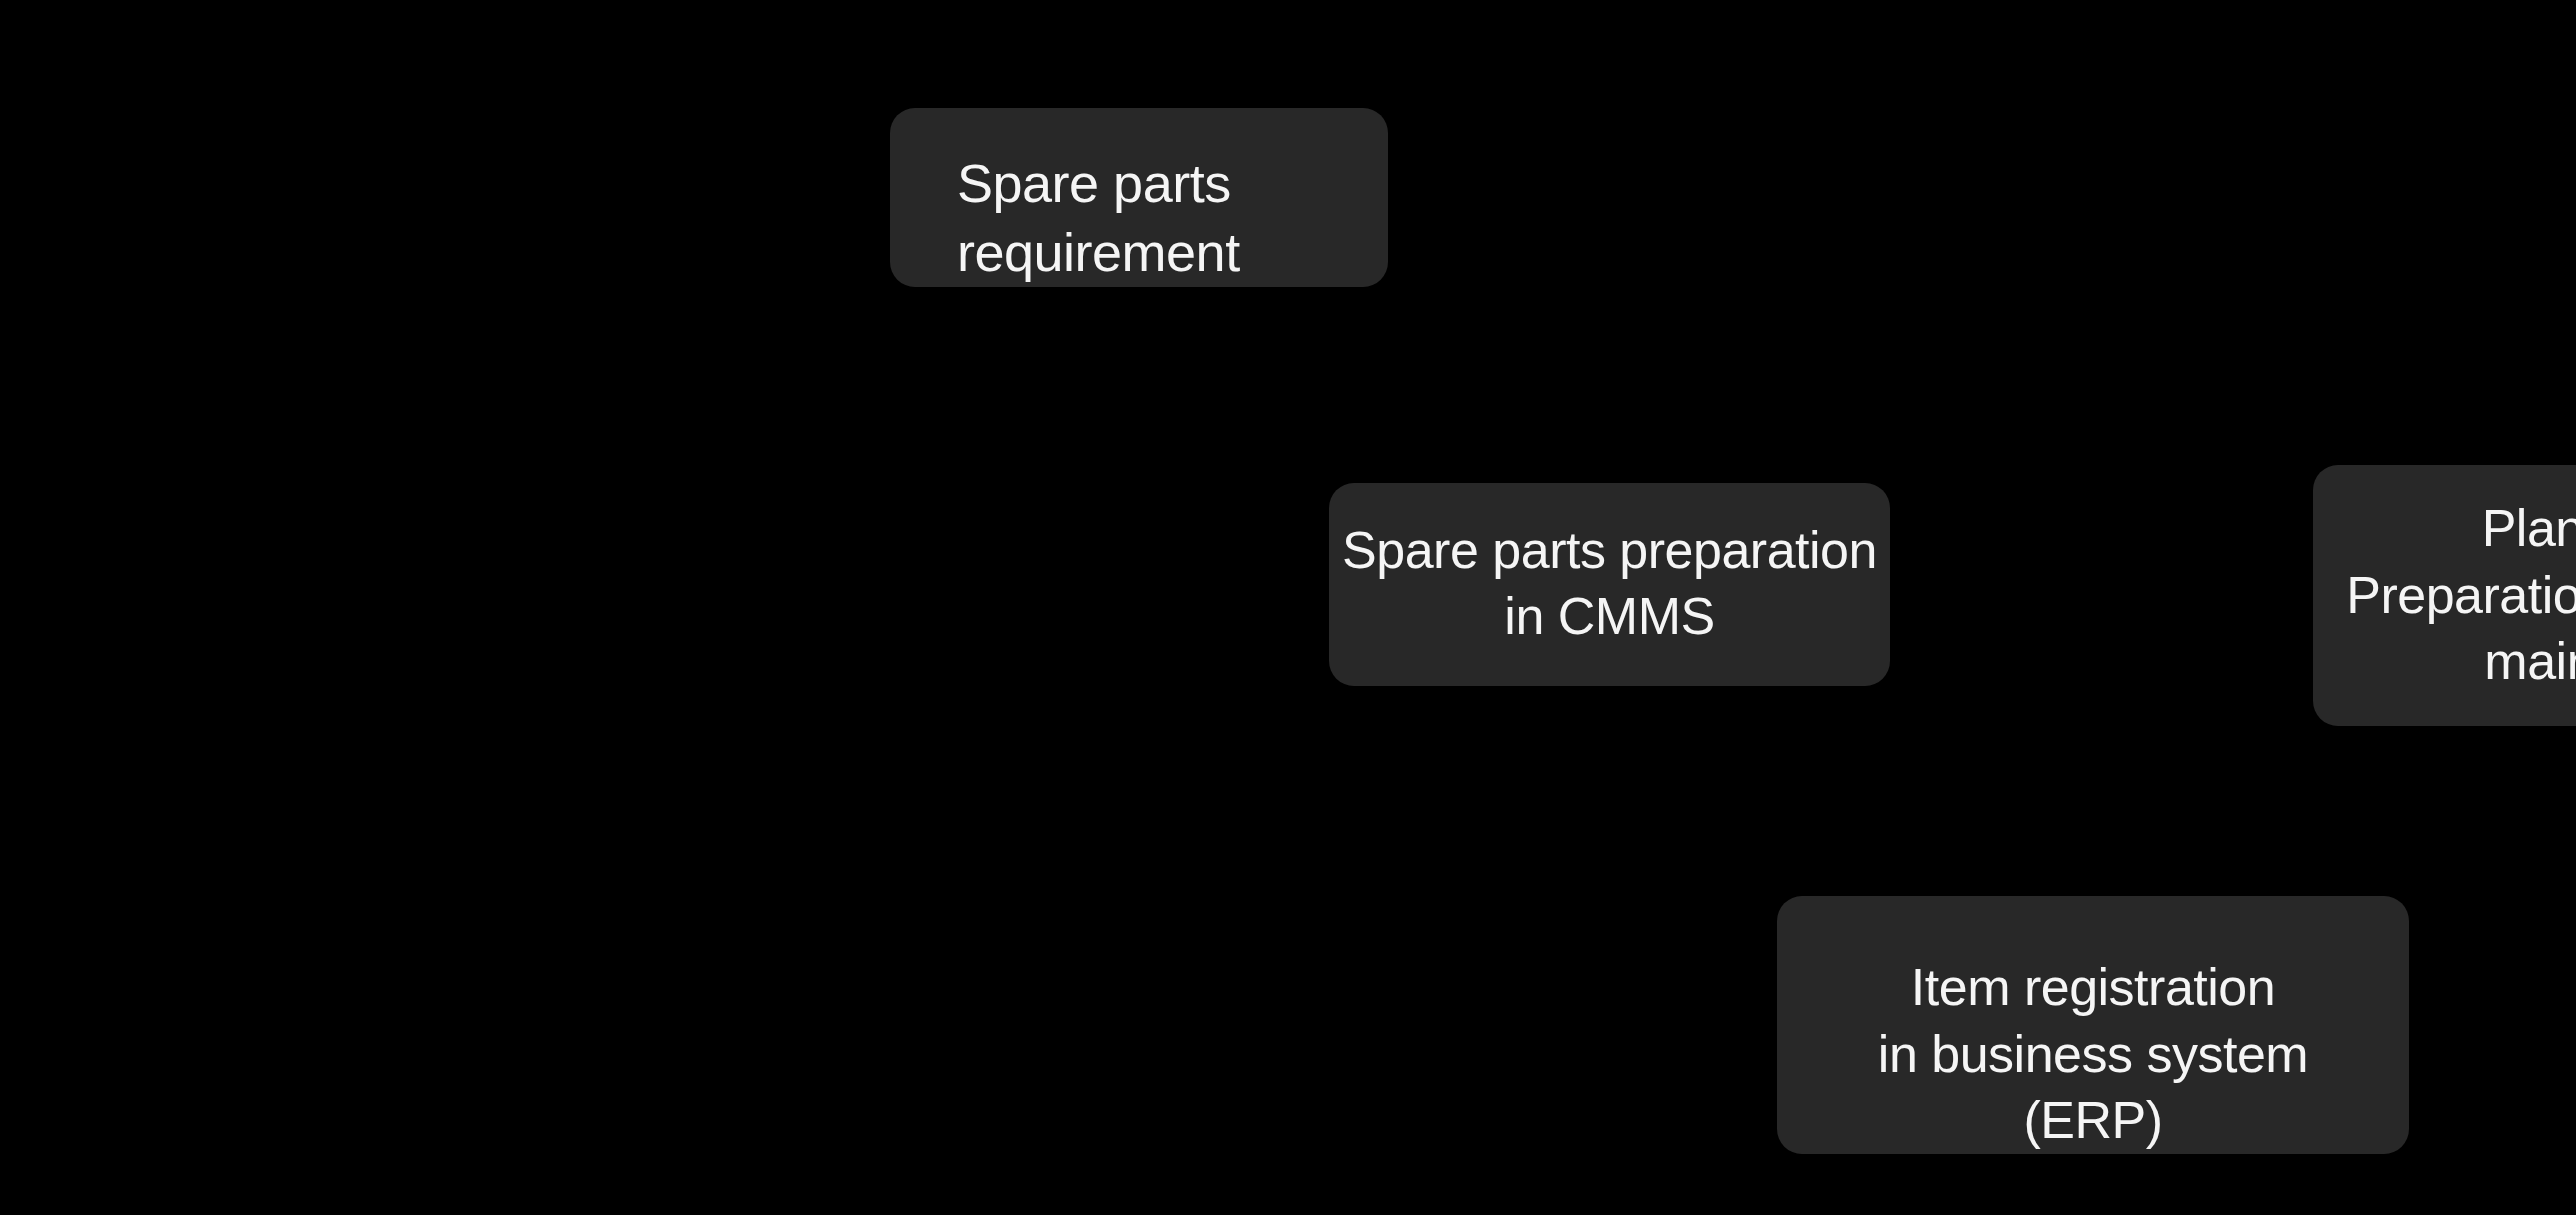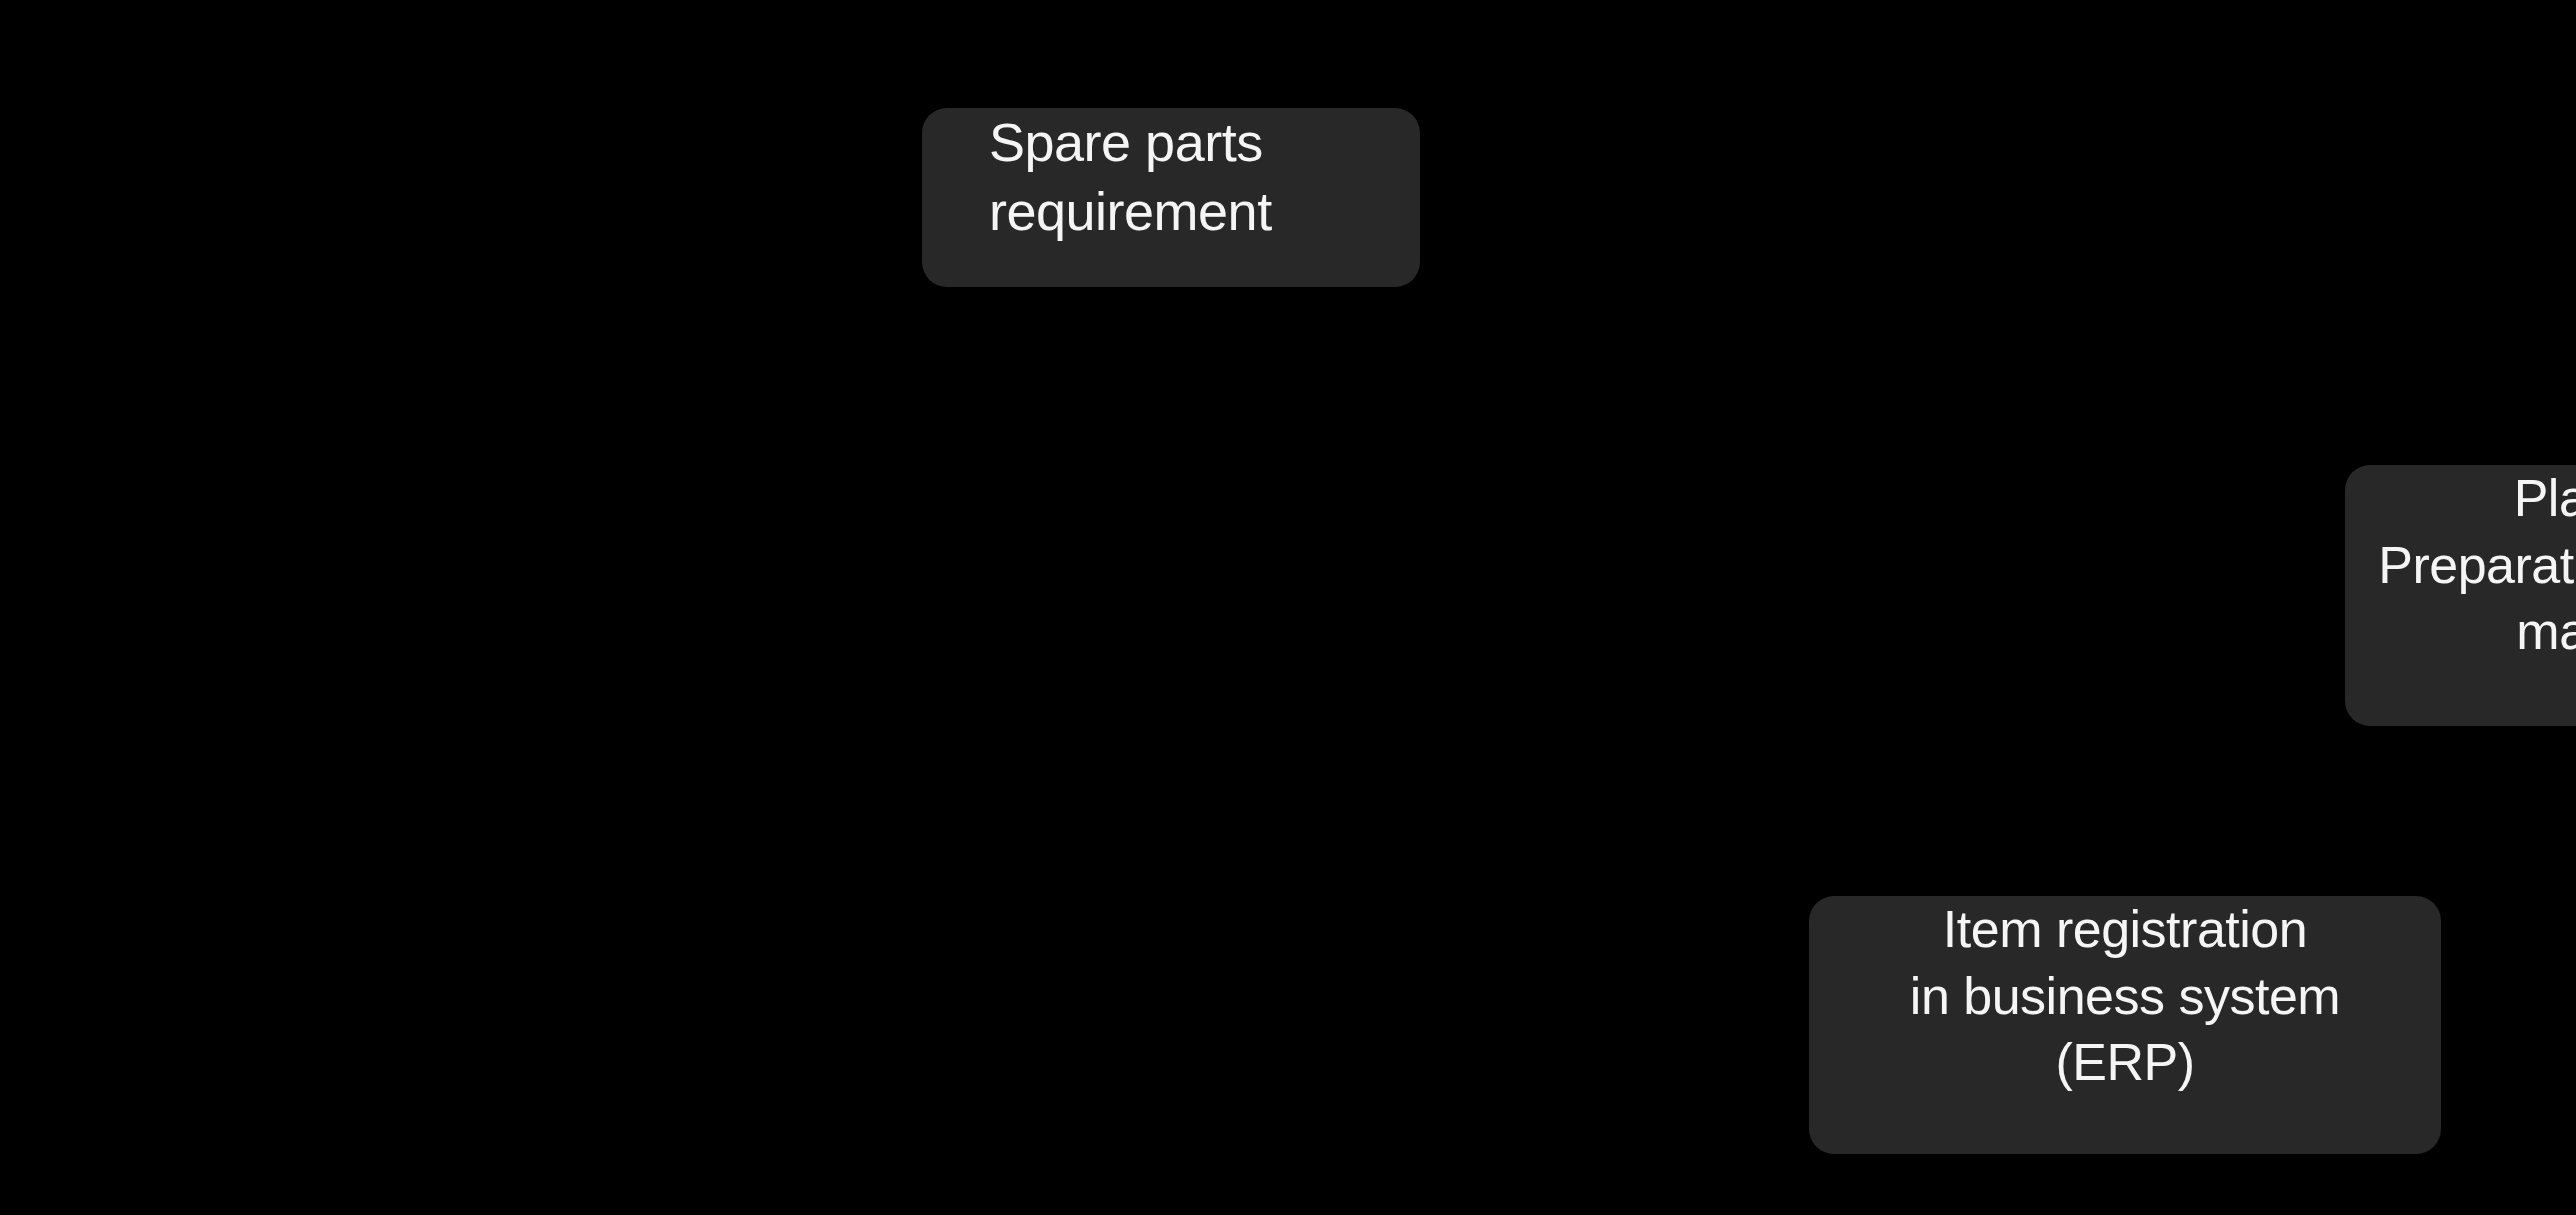--- a/index.html
+++ b/index.html
@@ -15,28 +15,27 @@
     overflow: hidden;
     font-family: "Liberation Sans", "DejaVu Sans", sans-serif;
   }
   .node {
     position: absolute;
     box-sizing: border-box;
     background: #282828;
     color: #f5f5f5;
     border-radius: 25px;
     display: flex;
-    align-items: flex-start;
+    align-items: flex-end;
     justify-content: center;
     text-align: center;
     font-size: 52px;
     font-weight: 300;
     line-height: 1.28;
     letter-spacing: -0.5px;
-    margin-left: 32px;
   }
   .node .label {
     white-space: pre-line;
     display: block;
   }
   
   .n-spare-parts-requirement {
     left: 890px; top: 108px; width: 498px; height: 179px;
     justify-content: flex-start;
     text-align: left;
@@ -61,20 +60,24 @@
 </head>
 <body>
 
 <div class="canvas">
 
   <div class="node n-spare-parts-requirement">
     <span class="label">Spare parts
 requirement</span>
   </div>
 
+  <div class="node n-spare-parts-preparation">
+    <span class="label">Spare parts preparation
+in CMMS</span>
+  </div>
 
   <div class="node n-planning-preparation">
     <span class="label">Planning and
 Preparation of preventive
 maintenance</span>
   </div>
 
   <div class="node n-item-registration">
     <span class="label">Item registration
 in business system

